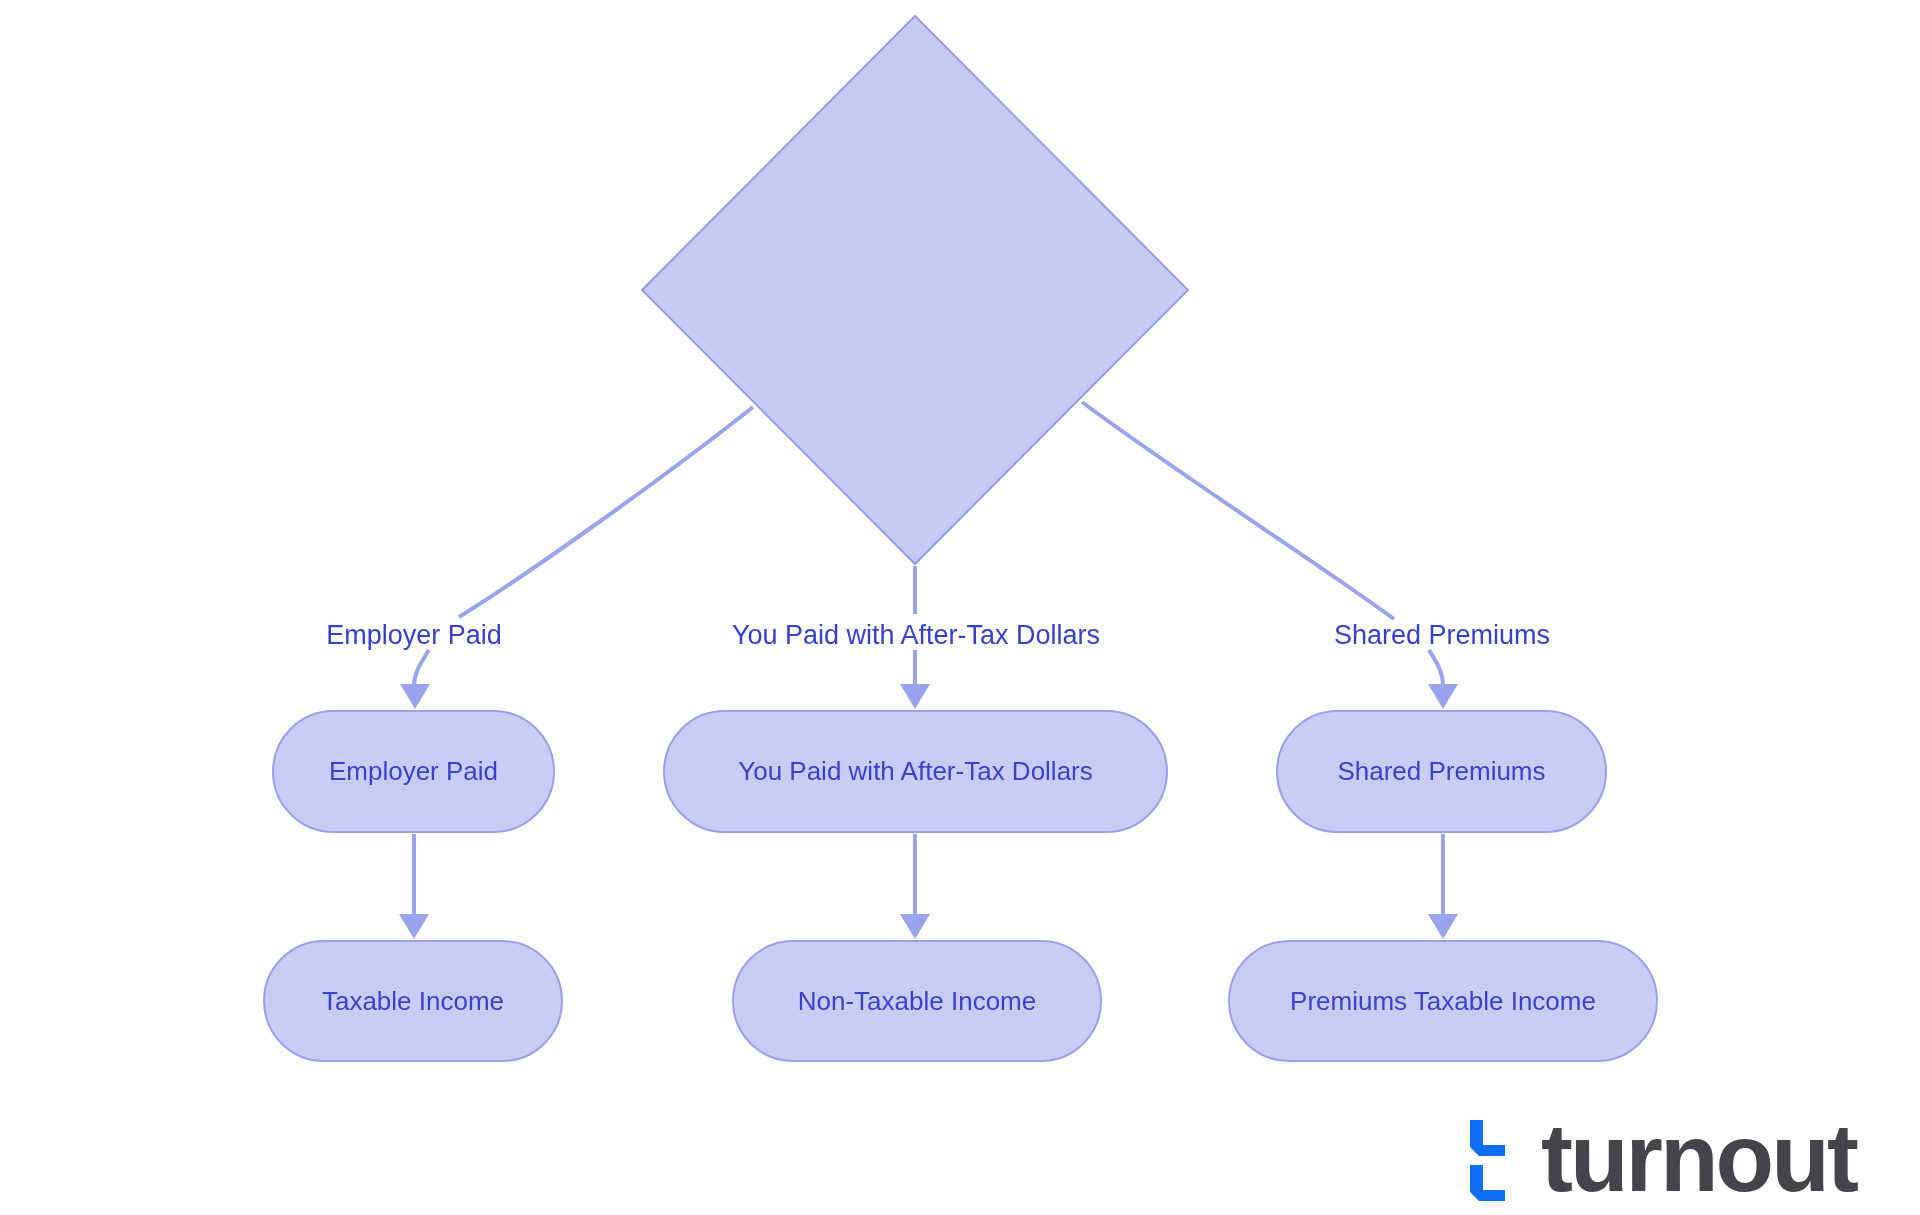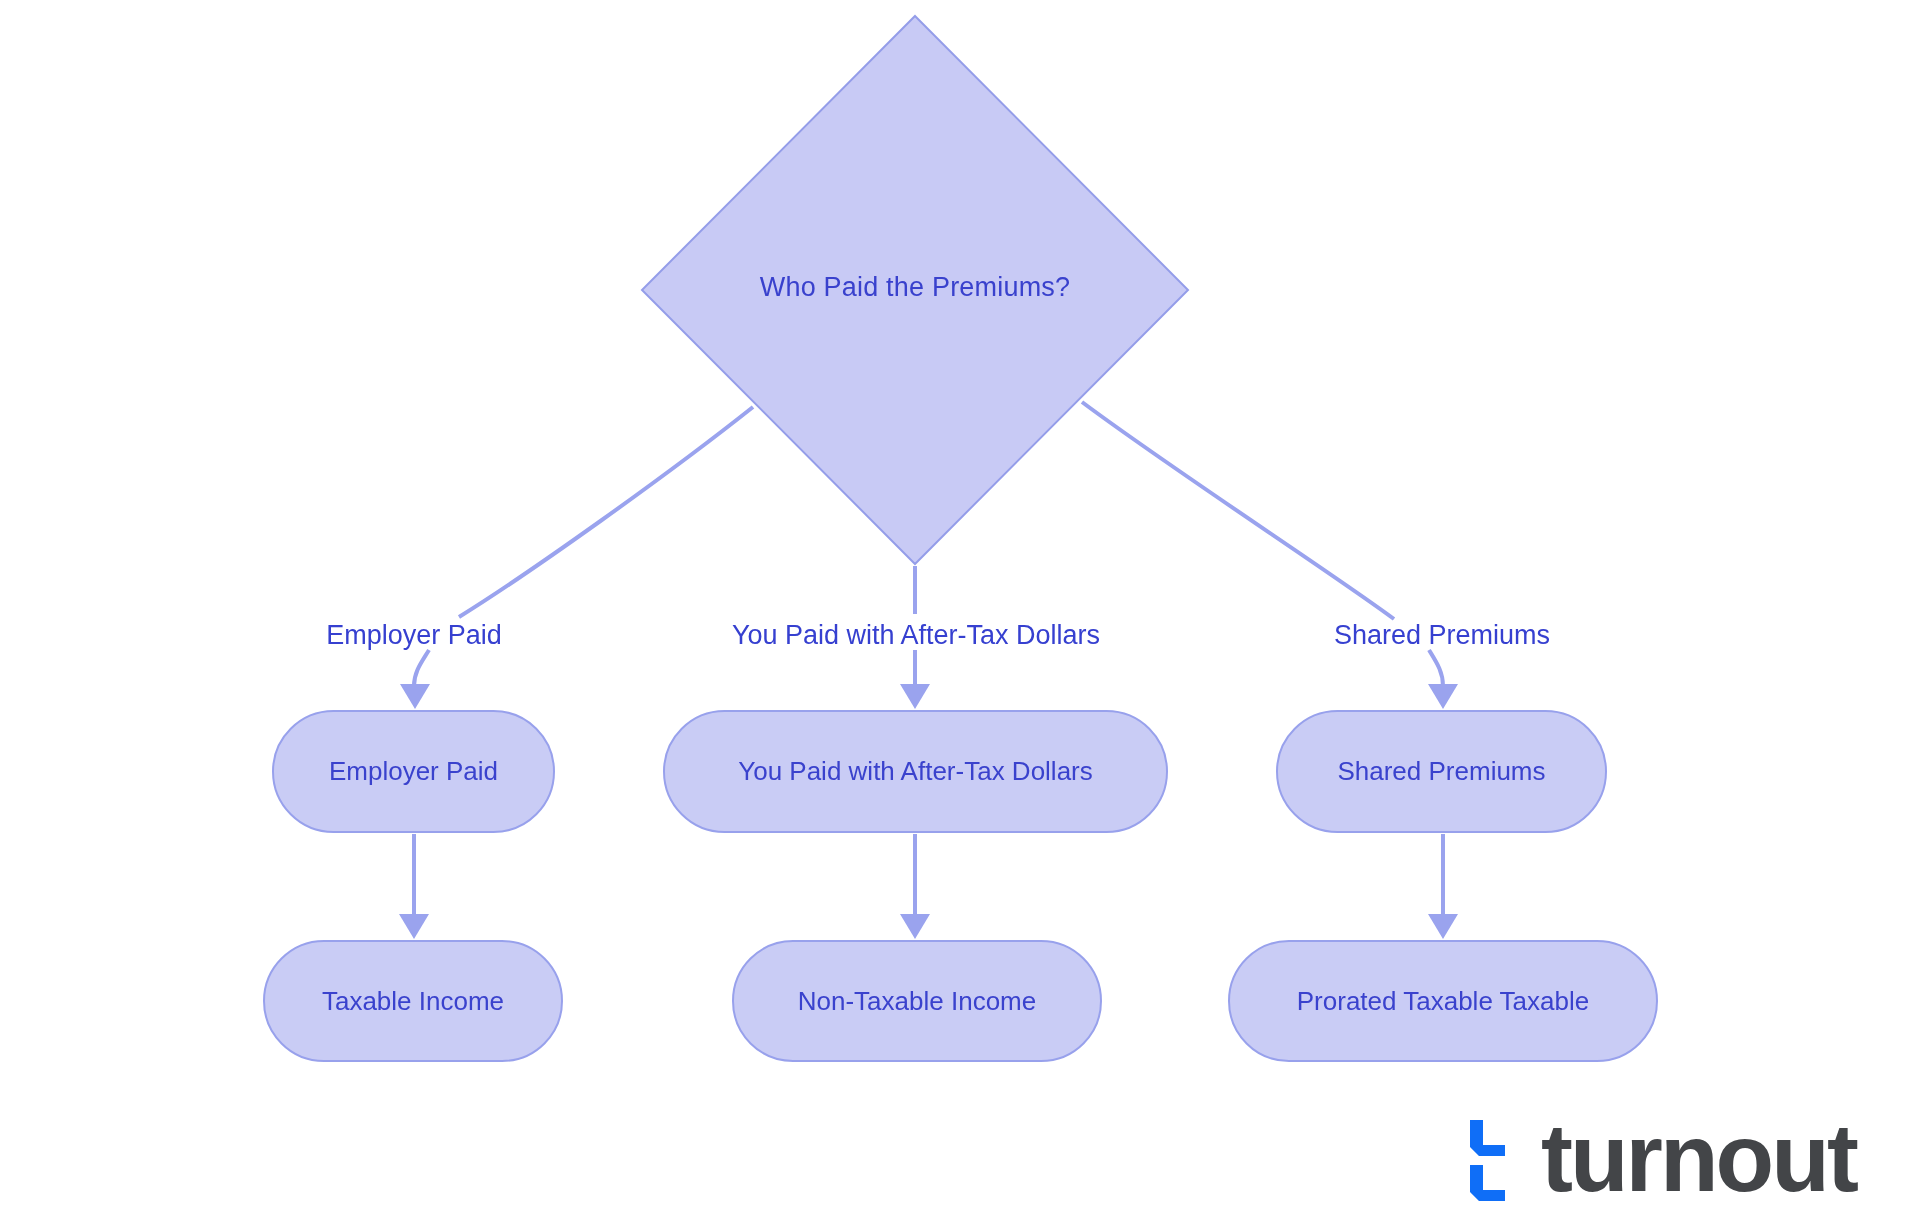--- a/index.html
+++ b/index.html
@@ -101,33 +101,32 @@
     <path d="M 1428 684 L 1458 684 L 1443 709 Z" fill="#9aa3ee"></path>
 
     <path d="M 414 834 L 414 917" fill="none" stroke="#9aa3ee" stroke-width="4"></path>
     <path d="M 399 914 L 429 914 L 414 939 Z" fill="#9aa3ee"></path>
     <path d="M 915 834 L 915 917" fill="none" stroke="#9aa3ee" stroke-width="4"></path>
     <path d="M 900 914 L 930 914 L 915 939 Z" fill="#9aa3ee"></path>
     <path d="M 1443 834 L 1443 917" fill="none" stroke="#9aa3ee" stroke-width="4"></path>
     <path d="M 1428 914 L 1458 914 L 1443 939 Z" fill="#9aa3ee"></path>
   </svg>
 
-  <div class="decision-label">Who Paid the Premiums?</div>
 
   <div class="edge-label l1">Employer Paid</div>
   <div class="edge-label l2">You Paid with After-Tax Dollars</div>
   <div class="edge-label l3">Shared Premiums</div>
 
   <div class="pill a">Employer Paid</div>
   <div class="pill b">You Paid with After-Tax Dollars</div>
   <div class="pill c">Shared Premiums</div>
 
   <div class="pill d">Taxable Income</div>
   <div class="pill e">Non-Taxable Income</div>
-  <div class="pill f">Prorated Taxable Taxable</div>
+  <div class="pill f">Premiums Taxable Income</div>
 
   <div class="logo">
     <svg class="logo-icon" viewBox="0 0 39 82" xmlns="http://www.w3.org/2000/svg">
       <path d="M4 0 H17 V25 H39 V36 H13 L4 27 Z" fill="#0f6ef7"></path>
       <path d="M4 45 H17 V70 H39 V81 H13 L4 72 Z" fill="#0f6ef7"></path>
     </svg>
     <div class="logo-word">turnout</div>
   </div>
 
 </div>

